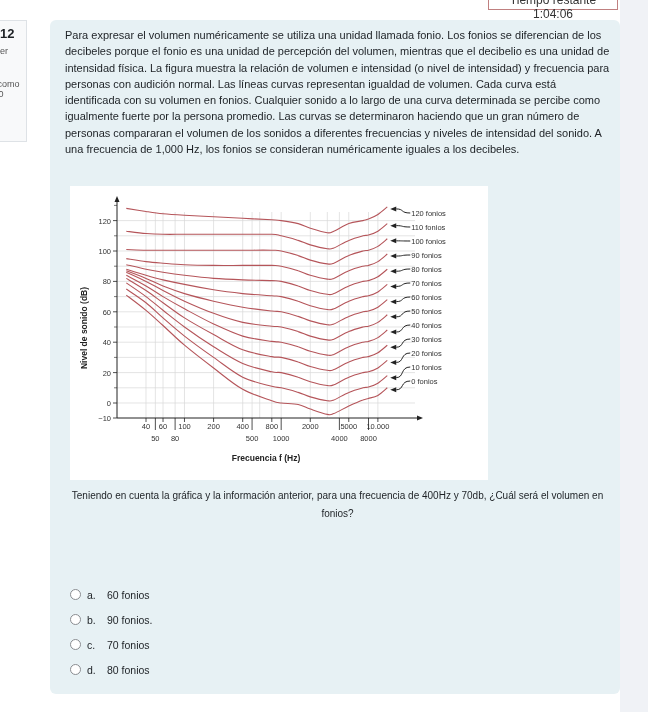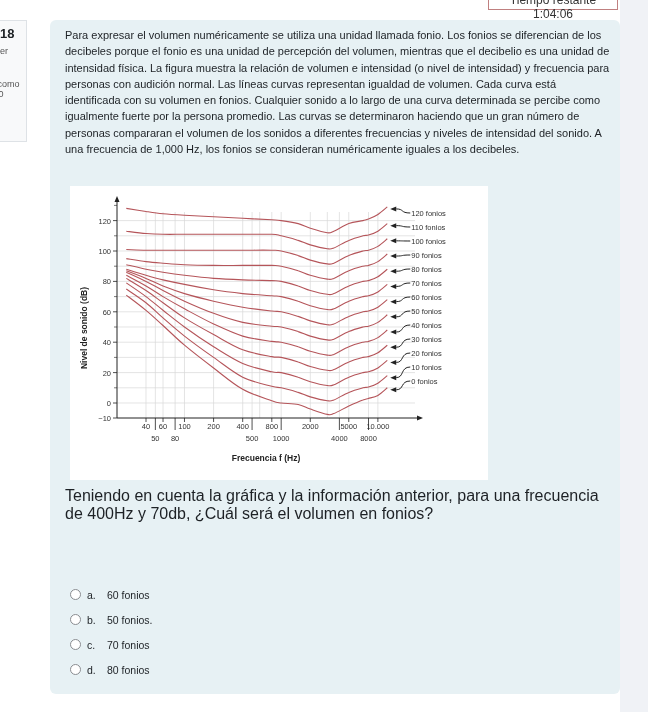--- a/index.html
+++ b/index.html
@@ -6,37 +6,37 @@
     html, body { width: 648px; height: 712px; overflow: hidden; background: #ffffff; }
     body { font-family: "Liberation Sans", "DejaVu Sans", sans-serif; color: #1d2125; position: relative; }
     .right-strip { position: absolute; left: 620px; top: 0; width: 28px; height: 712px; background: #f0f2f6; }
     .timer { position: absolute; left: 488px; top: -8px; width: 130px; height: 18px; border: 1px solid #c08080; border-top: none; background: #fff; font-size: 12px; color: #333; text-align: center; line-height: 14px; padding-top: 1px; }
     .qinfo { position: absolute; left: -2px; top: 20px; width: 29px; height: 122px; background: #f8f9fa; border: 1px solid #dee2e6; border-left: none; overflow: hidden; }
     .qnum { position: absolute; left: 2px; top: 5px; font-size: 13px; font-weight: bold; color: #1d2125; white-space: nowrap; }
     .qtxt { position: absolute; left: -8px; font-size: 9px; color: #555; white-space: nowrap; }
     .card { position: absolute; left: 50px; top: 20px; width: 570px; height: 674px; background: #e7f1f4; border-radius: 6px; }
     .intro { position: absolute; left: 65px; top: 27px; width: 545px; font-size: 11px; line-height: 16.3px; color: #1d2125; }
     .figure { position: absolute; left: 70px; top: 186px; width: 418px; height: 294px; background: #ffffff; }
-    .question { position: absolute; left: 65px; top: 487px; width: 545px; font-size: 16px; line-height: 18px; color: #1d2125; }
+    .question { position: absolute; left: 65px; top: 487px; width: 545px; font-size: 10px; line-height: 18px; color: #1d2125; text-align: center; }
     .options { position: absolute; left: 70px; top: 582px; }
     .option { display: flex; align-items: center; height: 25px; cursor: pointer; }
     .radio { width: 11px; height: 11px; border: 1px solid #8a8d91; border-radius: 50%; background: #fff; margin-right: 6px; }
     .opt-letter { font-size: 10.5px; color: #1d2125; width: 20px; }
     .opt-text { font-size: 10.5px; color: #1d2125; }
     svg text { font-family: "Liberation Sans", "DejaVu Sans", sans-serif; }
   </style>
 </head>
 <body>
 
 <div class="right-strip"></div>
 
 <div class="timer">Tiempo restante 1:04:06</div>
 
 <div class="qinfo">
-  <div class="qnum">18</div>
+  <div class="qnum">12</div>
   <div class="qtxt" style="top:25px;">nder</div>
   <div class="qtxt" style="top:58px;">a como</div>
   <div class="qtxt" style="top:68px; left:-2px;">.0</div>
 
 </div>
 
 <div class="card"></div>
 
 <div class="intro">Para expresar el volumen numéricamente se utiliza una unidad llamada fonio. Los fonios se diferencian de los decibeles porque el fonio es una unidad de percepción del volumen, mientras que el decibelio es una unidad de intensidad física. La figura muestra la relación de volumen e intensidad (o nivel de intensidad) y frecuencia para personas con audición normal. Las líneas curvas representan igualdad de volumen. Cada curva está identificada con su volumen en fonios. Cualquier sonido a lo largo de una curva determinada se percibe como igualmente fuerte por la persona promedio. Las curvas se determinaron haciendo que un gran número de personas compararan el volumen de los sonidos a diferentes frecuencias y niveles de intensidad del sonido. A una frecuencia de 1,000 Hz, los fonios se consideran numéricamente iguales a los decibeles.</div>
 
@@ -198,21 +198,21 @@
 
 <div class="options">
   <div class="option">
     <span class="radio"></span>
     <span class="opt-letter">a.</span>
     <span class="opt-text">60 fonios</span>
   </div>
   <div class="option">
     <span class="radio"></span>
     <span class="opt-letter">b.</span>
-    <span class="opt-text">50 fonios.</span>
+    <span class="opt-text">90 fonios.</span>
   </div>
   <div class="option">
     <span class="radio"></span>
     <span class="opt-letter">c.</span>
     <span class="opt-text">70 fonios</span>
   </div>
   <div class="option">
     <span class="radio"></span>
     <span class="opt-letter">d.</span>
     <span class="opt-text">80 fonios</span>

